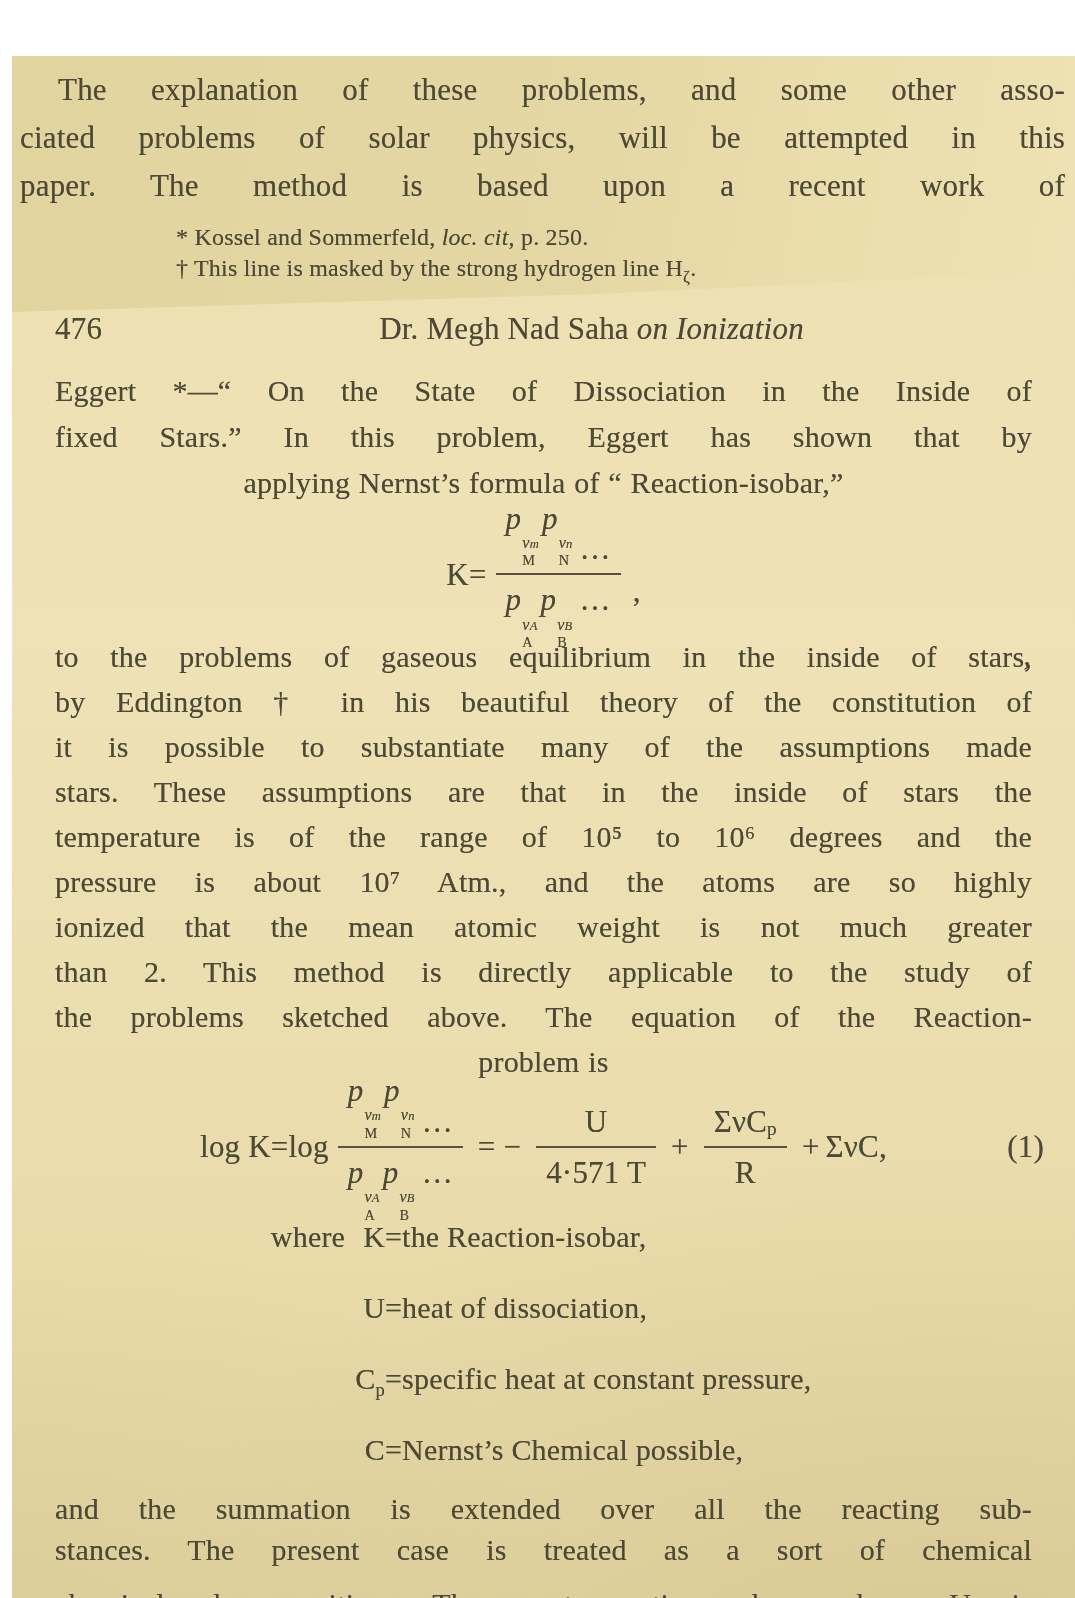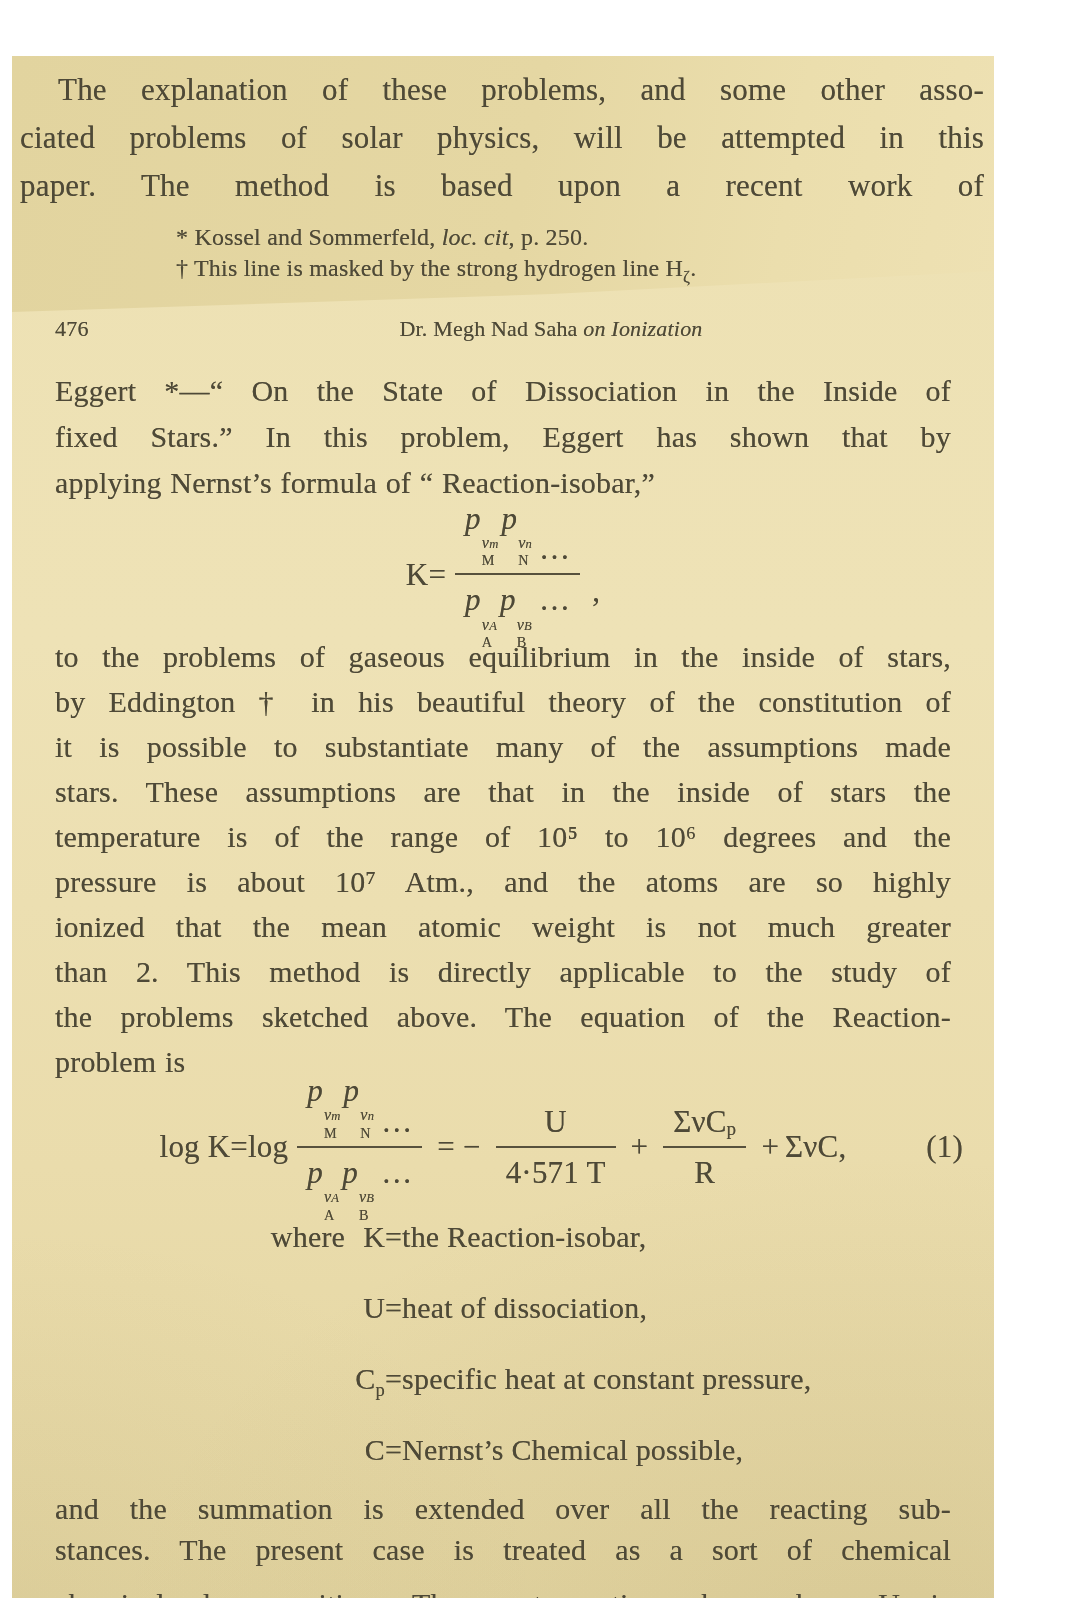--- a/index.html
+++ b/index.html
@@ -1,41 +1,41 @@
 <!DOCTYPE html>
 <html><head>
 <meta charset="utf-8">
 <style>
   html,body{margin:0;padding:0;background:#ffffff;}
   body{width:1075px;height:1598px;position:relative;overflow:hidden;
        font-family:"Liberation Serif","DejaVu Serif",serif;}
 
-  .page{position:absolute;left:12px;top:56px;width:982px;height:1542px;overflow:hidden;
+  .page{position:absolute;left:12px;top:56px;width:1063px;height:1542px;overflow:hidden;
     background:
       radial-gradient(130% 55% at 88% 104%, rgba(140,118,66,0.12), rgba(140,118,66,0) 60%),
       radial-gradient(90% 40% at 0% 100%, rgba(135,115,65,0.08), rgba(135,115,65,0) 60%),
       linear-gradient(180deg,#ede1b3 0%,#eee2b6 38%,#eadcac 72%,#e3d5a1 100%);}
   .frag-top{position:absolute;top:0;left:0;right:0;height:256px;z-index:1;
     background:linear-gradient(100deg,#e2d49f 0%,#e5d7a3 52%,#ebdead 78%,#eee1b3 100%);
     clip-path:polygon(0 0,100% 0,100% 84%,55% 93%,0 100%);}
 
   .content{position:relative;z-index:2;padding:0 43px;}
   .ink{color:#4e4937;text-shadow:0 0 0.6px rgba(78,73,55,0.65);letter-spacing:0.2px;}
 
   .ln{display:block;text-align:justify;text-align-last:justify;word-spacing:1px;}
-  .ln.nj{text-align:left;text-align-last:auto;}
+  .ln.nj{text-align:center;text-align-last:auto;}
 
   .intro{margin:10px -33px 0 -35px;font-size:31px;line-height:48px;}
   .intro .ln:first-child{text-indent:38px;}
 
   .footnotes{margin-top:12px;padding-left:121px;font-size:24px;line-height:31px;}
   .fn .it{font-style:italic;margin-top:40px;}
   .sb{vertical-align:sub;font-size:0.7em;}
 
-  .hrow{margin-top:16px;height:42px;position:relative;font-size:22px;line-height:42px;}
+  .hrow{margin-top:16px;height:42px;position:relative;font-size:31px;line-height:42px;}
   .pnum{position:absolute;left:0;top:0;}
   .rtitle{position:absolute;left:0;right:0;text-align:center;transform:translateX(48px);}
   .rtitle .it{font-style:italic;}
 
   .para{font-size:30px;}
   .p-eggert{margin-top:18px;line-height:46px;}
   .p-edd{margin-top:4px;line-height:45px;}
   .p-close{margin-top:9px;line-height:41px;}
 
   

